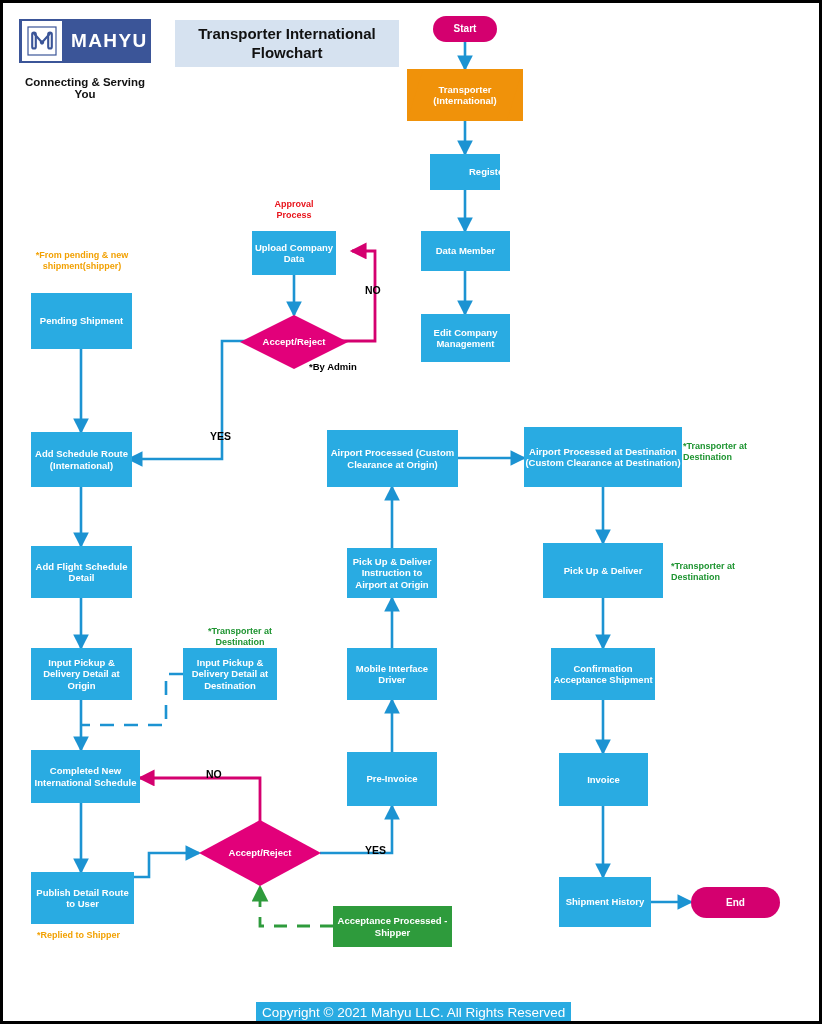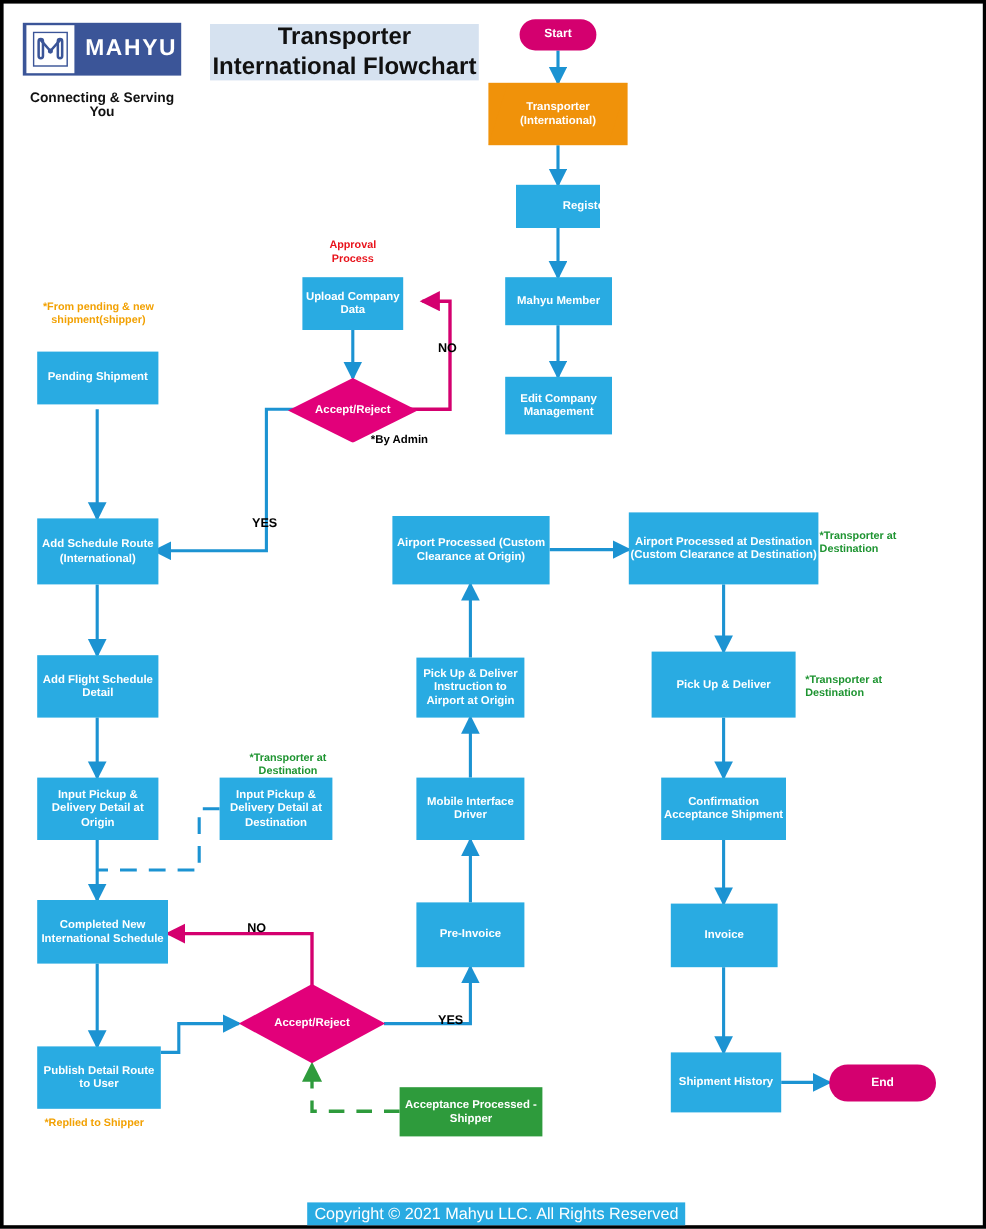--- a/index.html
+++ b/index.html
@@ -17,21 +17,21 @@
   #logo-block{position:absolute;left:16px;top:16px;width:132px;}
   #logo-bar{display:flex;align-items:center;background:#3B5598;height:44px;}
   #logo-mark{width:40px;height:40px;background:#ffffff;margin-left:3px;
              display:flex;align-items:center;justify-content:center;}
   #logo-word{color:#ffffff;font-size:19px;font-weight:bold;letter-spacing:1.4px;
              margin-left:9px;font-family:"Liberation Sans",sans-serif;}
   #logo-tag{margin-top:13px;text-align:center;font-size:11.5px;font-weight:bold;color:#111;}
   #title-box{position:absolute;left:172px;top:17px;width:224px;height:47px;
              background:#D6E2F0;display:flex;align-items:center;justify-content:center;
              text-align:center;}
-  #title-box span{font-size:20px;font-weight:bold;color:#111;line-height:1.25;}
+  #title-box span{font-size:15px;font-weight:bold;color:#111;line-height:1.25;}
   
   #footer{position:absolute;left:253px;top:999px;background:#29ABE2;
           padding:1px 6px;}
   #footer span{font-size:13.5px;color:#ffffff;white-space:nowrap;}
   
   .node{position:absolute;box-sizing:border-box;display:flex;
         align-items:center;justify-content:center;text-align:center;
         color:#ffffff;font-weight:bold;line-height:1.18;}
   .proc{background:#29ABE2;font-size:9.5px;}
   .term{background:#D4006F;border-radius:999px;font-size:10px;}
@@ -163,37 +163,37 @@
   <div class="node para" style="left:404px;top:66px;width:116px;height:52px;">
     <div class="parashape"></div>
     <span style="position:relative;z-index:2;">Transporter (International)</span>
   </div>
 
   <div class="node proc" style="left:427px;top:151px;width:70px;height:36px;padding-left:46px;">
     <span>Register</span>
   </div>
 
   <div class="node proc" style="left:418px;top:228px;width:89px;height:40px;">
-    <span>Mahyu Member</span>
+    <span>Data Member</span>
   </div>
 
   <div class="node proc" style="left:418px;top:311px;width:89px;height:48px;">
     <span>Edit Company Management</span>
   </div>
 
   <div class="node proc" style="left:249px;top:228px;width:84px;height:44px;">
     <span>Upload Company Data</span>
   </div>
 
   <div class="node dec" style="left:237px;top:312px;width:108px;height:54px;background:transparent;">
     <div class="decshape"></div>
     <span class="dectxt">Accept/Reject</span>
   </div>
 
-  <div class="node proc" style="left:28px;top:290px;width:101px;height:44px;">
+  <div class="node proc" style="left:28px;top:290px;width:101px;height:56px;">
     <span>Pending Shipment</span>
   </div>
 
   <div class="node proc" style="left:28px;top:429px;width:101px;height:55px;">
     <span>Add Schedule Route (International)</span>
   </div>
 
   <div class="node proc" style="left:28px;top:543px;width:101px;height:52px;">
     <span>Add Flight Schedule Detail</span>
   </div>

